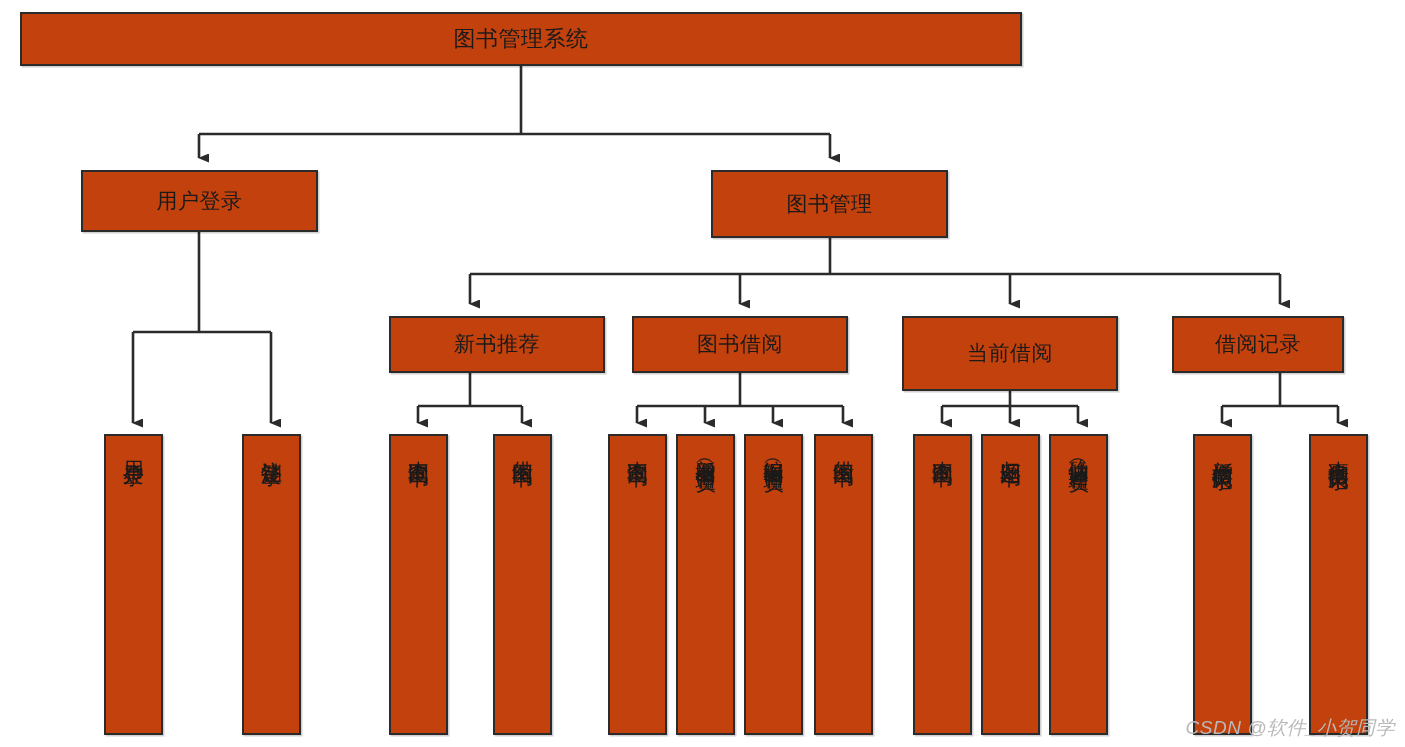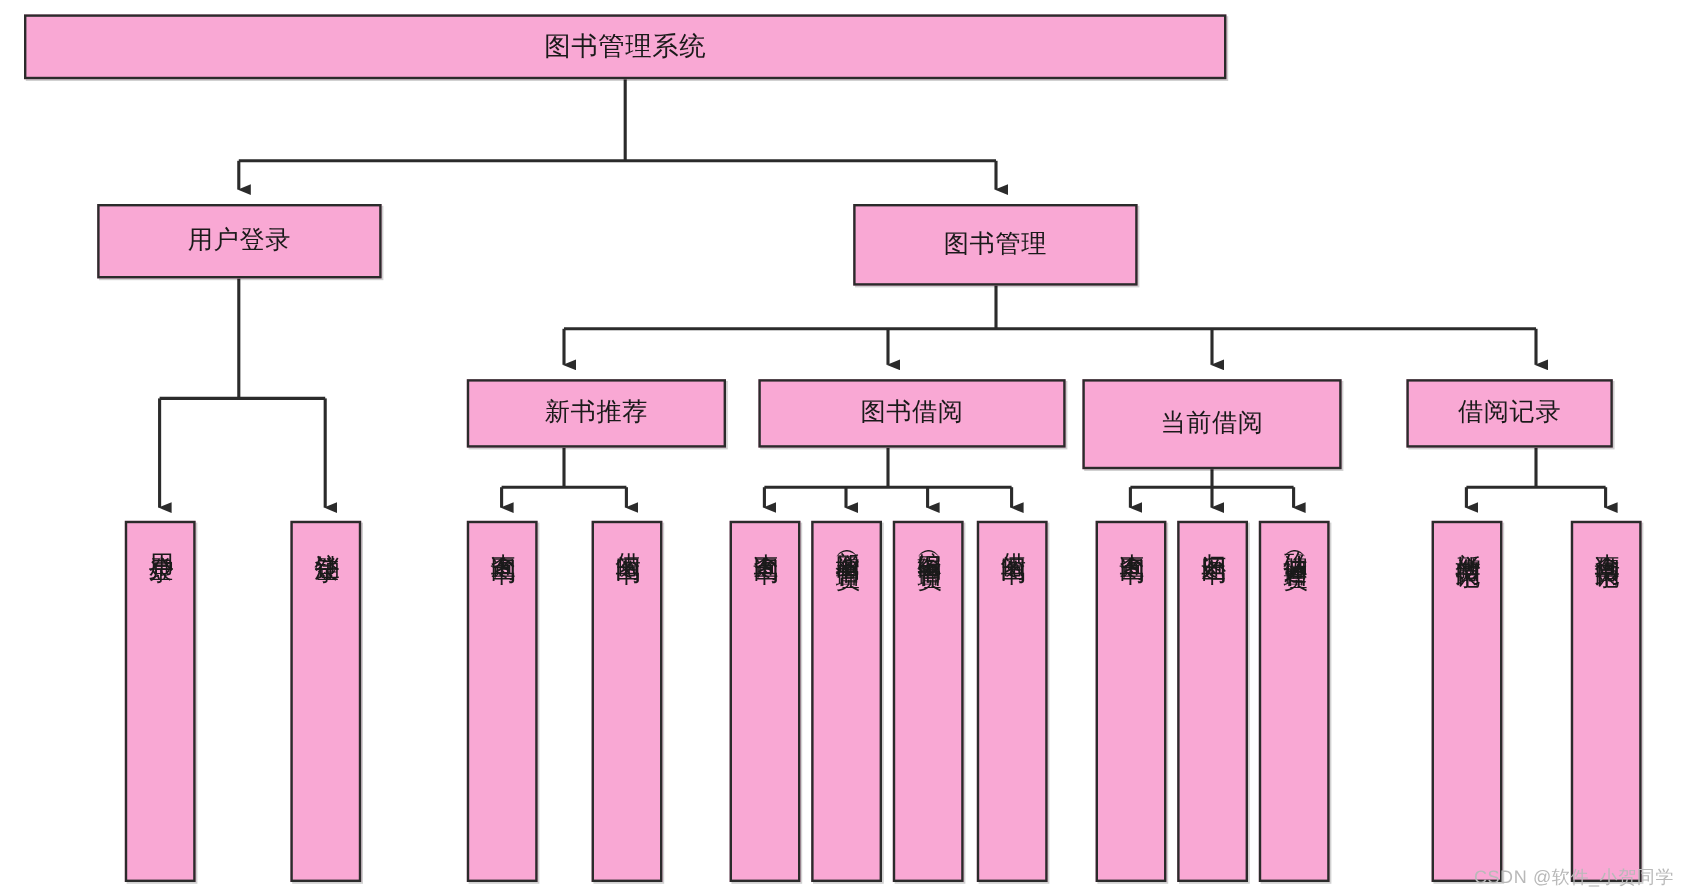--- a/index.html
+++ b/index.html
@@ -10,21 +10,21 @@
     font-family:"Liberation Sans","DejaVu Sans",sans-serif;
     overflow:hidden;
     position:relative;
   }
   #diagram{
     position:absolute;left:0;top:0;width:1405px;height:747px;
   }
   .node{
     position:absolute;
     box-sizing:border-box;
-    background:#f9a8d4;
+    background:#c2410c;
     border:2.5px solid #2b2b2b;
     display:flex;
     align-items:center;
     justify-content:center;
     color:#1a1a1a;
     box-shadow:1.5px 1.5px 0 rgba(0,0,0,0.18);
   }
   .node .label{
     color:#1a1a1a;
     line-height:1.25;
@@ -48,25 +48,26 @@
     font-size:21px;
     line-height:1.05;
     letter-spacing:2px;
     white-space:normal;
     max-height:290px;
   }
   .node.leaf.tall .label{font-size:20px;}
   #watermark{
     position:absolute;
     right:10px;bottom:6px;
-    font-size:15px;
+    font-size:19px;
     color:#b9b9b9;
     letter-spacing:0.5px;
     white-space:nowrap;
     pointer-events:none;
+    font-style:italic;
   }
   svg#links{
     position:absolute;left:0;top:0;width:1405px;height:747px;
     pointer-events:none;
   }
 </style>
 </head>
 <body>
 
 <div id="diagram">
@@ -128,21 +129,21 @@
   <div class="node h" style="left:81px;top:170px;width:237px;height:62px;">
     <span class="label">用户登录</span>
   </div>
   <div class="node h" style="left:711px;top:170px;width:237px;height:68px;">
     <span class="label">图书管理</span>
   </div>
 
   <div class="node h" style="left:362px;top:316px;width:216px;height:57px;margin-left:27px;">
     <span class="label">新书推荐</span>
   </div>
-  <div class="node h" style="left:632px;top:316px;width:256px;height:57px;text-align:right;">
+  <div class="node h" style="left:632px;top:316px;width:216px;height:57px;text-align:right;">
     <span class="label">图书借阅</span>
   </div>
   <div class="node h" style="left:902px;top:316px;width:216px;height:75px;">
     <span class="label">当前借阅</span>
   </div>
   <div class="node h" style="left:1172px;top:316px;width:172px;height:57px;">
     <span class="label">借阅记录</span>
   </div>
 
   <div class="node leaf" style="left:104px;top:434px;width:59px;height:301px;">

